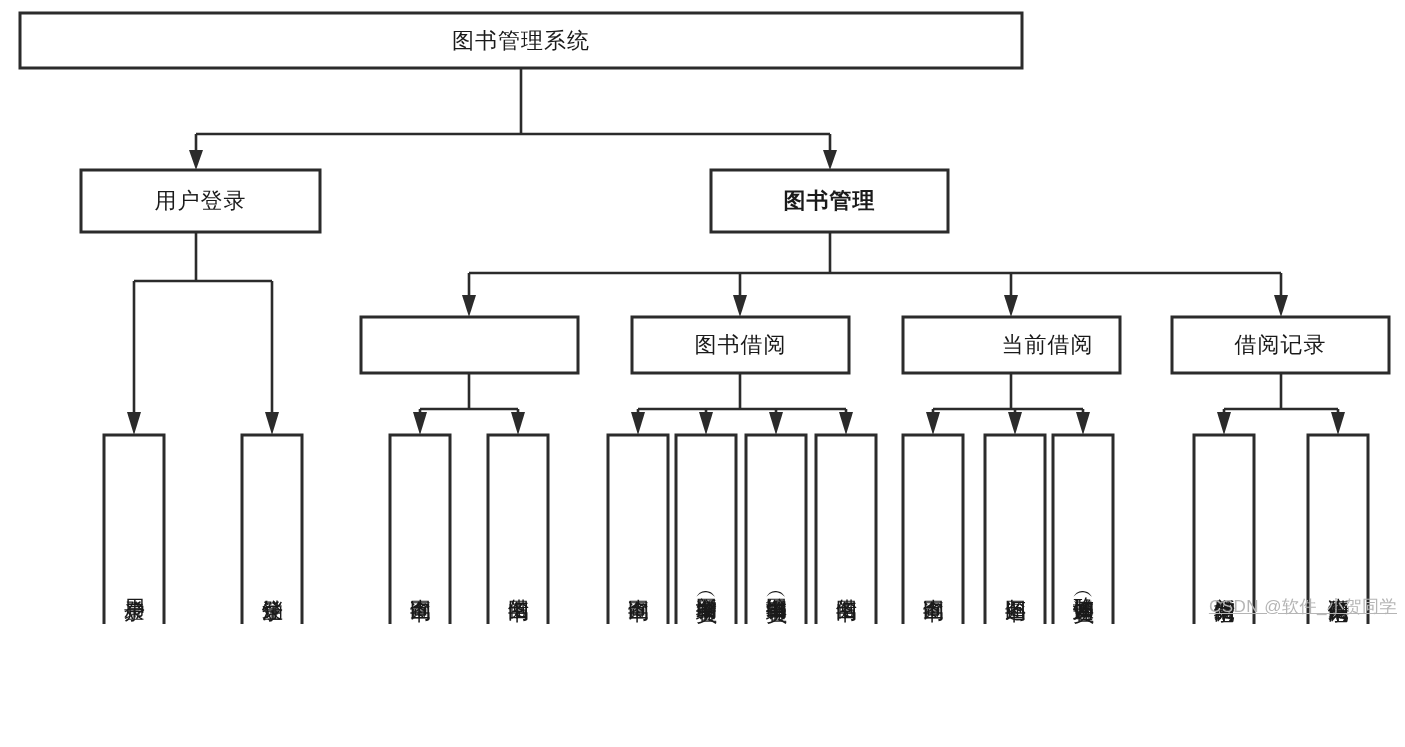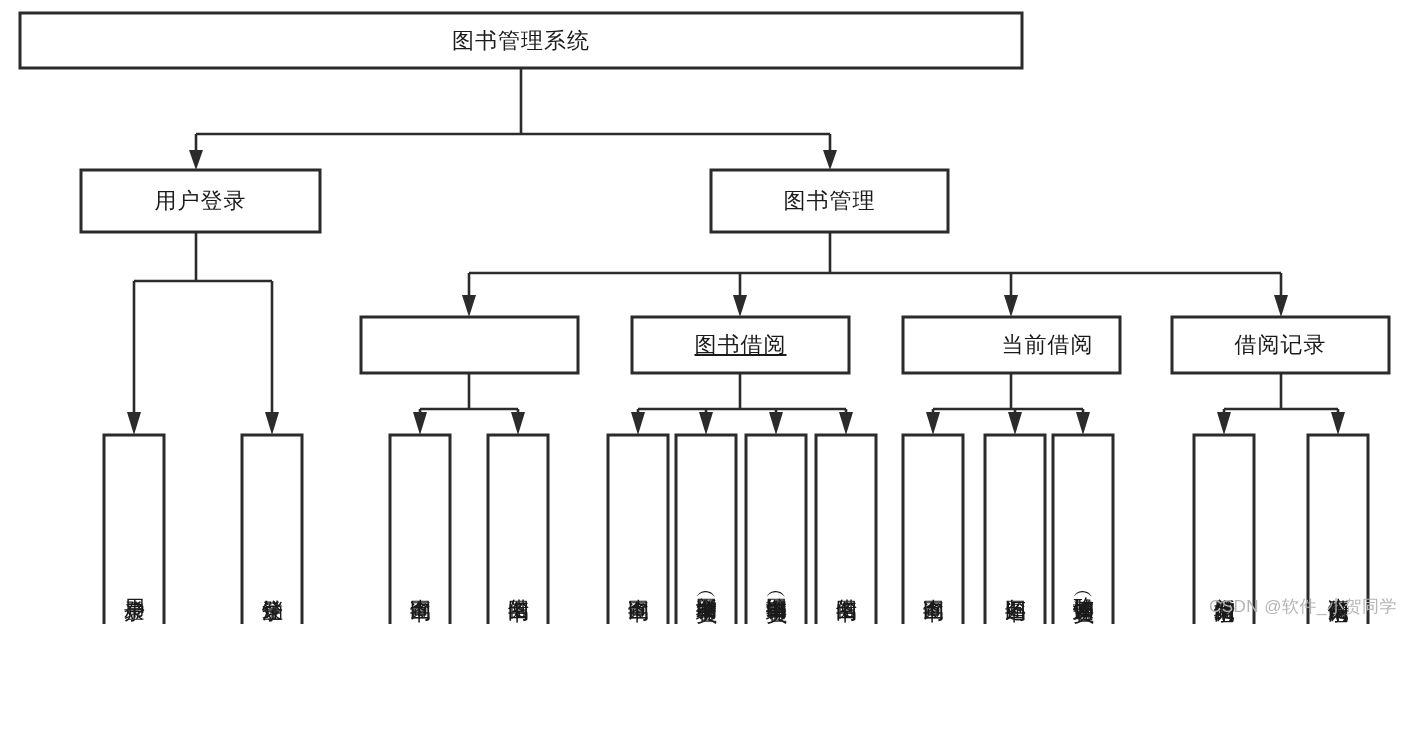--- a/index.html
+++ b/index.html
@@ -72,20 +72,21 @@
   }
   #watermark {
     position: absolute;
     right: 8px;
     bottom: 6px;
     font-family: "Liberation Sans", "DejaVu Sans", sans-serif;
     font-size: 17px;
     color: #b5b5b5;
     letter-spacing: 0.5px;
     white-space: nowrap;
+    text-decoration: underline;
   }
 </style>
 </head>
 <body>
 
 <div id="canvas">
 
   <svg class="diagram" viewBox="0 0 1405 747">
 
     <g>
@@ -189,23 +190,23 @@
     <rect class="node-box-thin" x="985" y="435" width="60" height="298"></rect>
     <rect class="node-box-thin" x="1053" y="435" width="60" height="298"></rect>
 
     <rect class="node-box-thin" x="1194" y="435" width="60" height="298"></rect>
     <rect class="node-box-thin" x="1308" y="435" width="60" height="298"></rect>
   </svg>
 
   <div class="hlabel-wrap" style="left:20px; top:13px; width:1002px; height:55px;">图书管理系统</div>
 
   <div class="hlabel-wrap" style="left:81px; top:170px; width:239px; height:62px;">用户登录</div>
-  <div class="hlabel-wrap" style="left:711px; top:170px; width:237px; height:62px;">图书管理</div>
-
-  <div class="hlabel-wrap" style="left:632px; top:317px; width:217px; height:56px;text-decoration:underline;">图书借阅</div>
+  <div class="hlabel-wrap" style="left:711px; top:170px; width:237px; height:62px;font-weight:bold;">图书管理</div>
+
+  <div class="hlabel-wrap" style="left:632px; top:317px; width:217px; height:56px;">图书借阅</div>
   <div class="hlabel-wrap" style="left:903px; top:317px; width:217px; height:56px;padding-left:36px;">当前借阅</div>
   <div class="hlabel-wrap" style="left:1172px; top:317px; width:217px; height:56px;">借阅记录</div>
 
   <div class="vlabel-wrap" style="left:104px; top:435px; width:60px; height:298px;">用户登录</div>
   <div class="vlabel-wrap" style="left:242px; top:435px; width:60px; height:298px;">注销登录</div>
 
   <div class="vlabel-wrap" style="left:390px; top:435px; width:60px; height:298px;">查询图书</div>
   <div class="vlabel-wrap" style="left:488px; top:435px; width:60px; height:298px;">借阅图书</div>
 
   <div class="vlabel-wrap" style="left:608px; top:435px; width:60px; height:298px;">查询图书</div>

